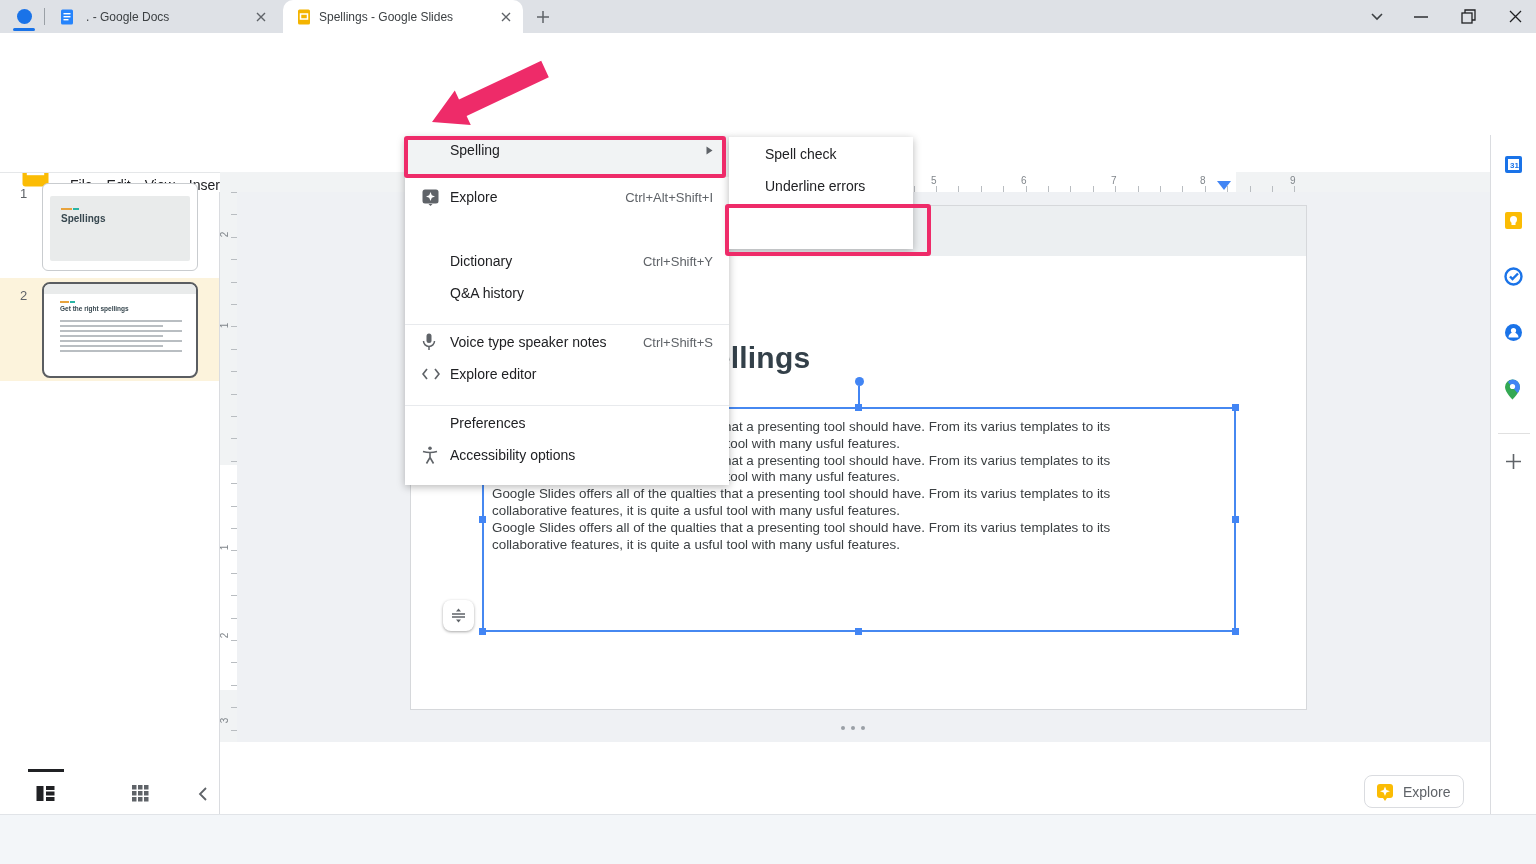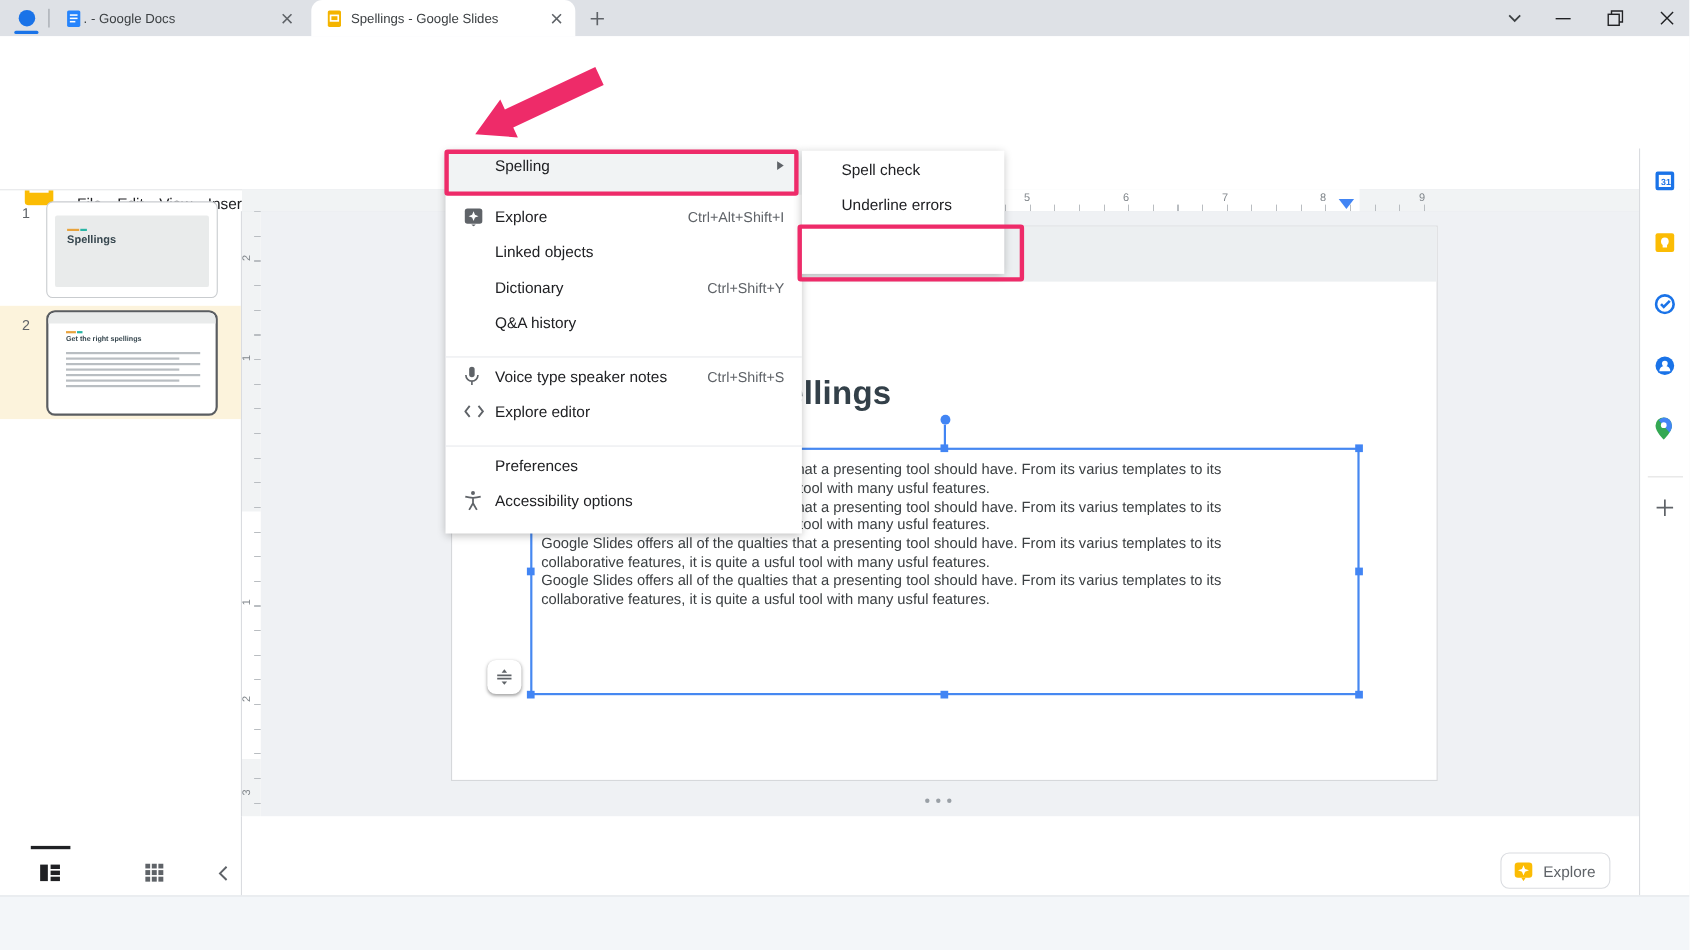--- a/index.html
+++ b/index.html
@@ -77,21 +77,21 @@
 
     <div class="tab" style="left:52px;width:224px">
       <span style="margin-left:8px">
         <svg width="14" height="16" viewBox="0 0 14 16">
             <rect x="1" y="0.5" width="12" height="15" rx="1.5" fill="#2684FC"></rect>
             <rect x="3.5" y="4" width="7" height="1.4" fill="#fff"></rect>
             <rect x="3.5" y="7" width="7" height="1.4" fill="#fff"></rect>
             <rect x="3.5" y="10" width="5" height="1.4" fill="#fff"></rect>
           </svg>
       </span>
-      <span style="margin-left:2px;white-space:nowrap;overflow:hidden;max-width:150px">. - Google Docs</span>
+      <span style="margin-left:12px;white-space:nowrap;overflow:hidden;max-width:150px">. - Google Docs</span>
       <span style="margin-left:auto;margin-right:10px">
         <svg width="10" height="10" viewBox="0 0 10 10">
             <path d="M1 1l8 8M9 1l-8 8" stroke="#5F6368" stroke-width="1.4"></path>
           </svg>
       </span>
     </div>
 
     <div class="tab active" style="left:283px;width:240px">
       <span style="margin-left:14px">
         <svg width="14" height="16" viewBox="0 0 14 16">
@@ -661,23 +661,20 @@
       <span class="gic">
         <svg width="17" height="17" viewBox="0 0 17 17">
             <rect x="0.5" y="0.5" width="16" height="14" rx="2.5" fill="#5F6368"></rect>
             <path d="M6.5 15h4l-2 2z" fill="#5F6368"></path>
             <path d="M8.5 3l1.3 3.2L13 7.5l-3.2 1.3L8.5 12 7.2 8.8 4 7.5l3.2-1.3z" fill="#fff"></path>
           </svg>
       </span>
       <span>Explore</span>
       <span class="sc">Ctrl+Alt+Shift+I</span>
     </div>
-    <div class="gitem" style="top:83px">
-      <span>Linked objects</span>
-    </div>
     <div class="gitem" style="top:115px">
       <span>Dictionary</span>
       <span class="sc">Ctrl+Shift+Y</span>
     </div>
     <div class="gitem" style="top:147px">
       <span>Q&amp;A history</span>
     </div>
     <div class="gdivider" style="top:187px"></div>
     <div class="gitem" style="top:196px">
       <span class="gic">

